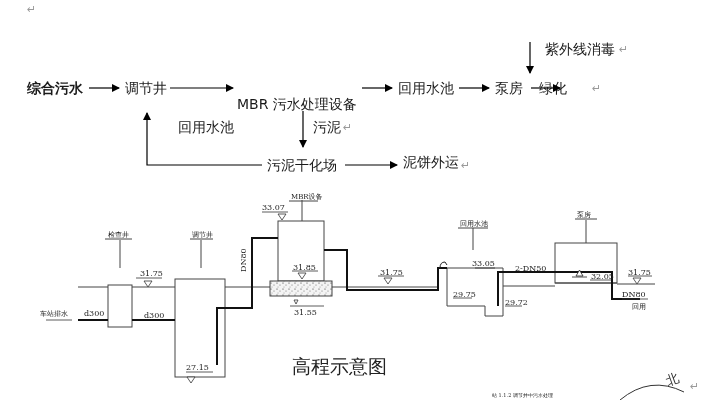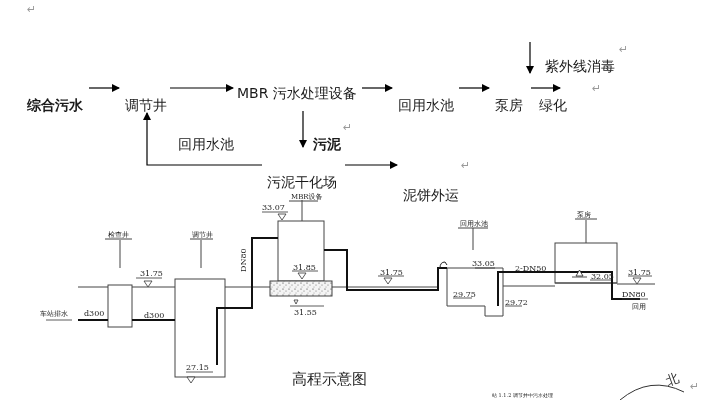--- a/index.html
+++ b/index.html
@@ -1,43 +1,43 @@
 <!DOCTYPE html>
 <html><head>
 <meta charset="utf-8">
 <style>
   html, body { margin: 0; padding: 0; background: #ffffff; }
   body { width: 715px; height: 400px; position: relative; overflow: hidden;
          font-family: "DejaVu Sans", sans-serif; color: #111; }
-  .t { position: absolute; white-space: nowrap; font-size: 14px; line-height: 16px; color: #1a1a1a; margin-top: 17px; }
+  .t { position: absolute; white-space: nowrap; font-size: 14px; line-height: 16px; color: #1a1a1a; }
   .pm { position: absolute; font-size: 11px; color: #9a9a9a; line-height: 12px; }
   svg { position: absolute; left: 0; top: 0; }
   .lbl { font-family: "DejaVu Serif", serif; font-size: 8px; fill: #222; }
   .sm { font-family: "DejaVu Serif", serif; font-size: 7px; fill: #222; }
-  .title { position: absolute; left: 292px; top: 370px; font-family: "DejaVu Serif", serif; font-size: 15px; color: #222; }
+  .title { position: absolute; left: 292px; top: 354px; font-family: "DejaVu Serif", serif; font-size: 19px; color: #222; }
 </style>
 </head>
 <body>
 
 <span class="pm" style="left:27px;top:4px;">↵</span>
 
 <span class="t" style="left:27px;top:80px;font-weight:bold;">综合污水</span>
 <span class="t" style="left:125px;top:80px;">调节井</span>
-<span class="t" style="left:237px;top:68px;">MBR 污水处理设备</span>
+<span class="t" style="left:237px;top:96px;">MBR 污水处理设备</span>
 <span class="t" style="left:398px;top:80px;">回用水池</span>
 <span class="t" style="left:495px;top:80px;">泵房</span>
 <span class="t" style="left:539px;top:80px;">绿化</span>
 <span class="pm" style="left:592px;top:83px;">↵</span>
 <span class="t" style="left:545px;top:41px;">紫外线消毒</span>
 <span class="pm" style="left:619px;top:44px;">↵</span>
 <span class="t" style="left:178px;top:119px;">回用水池</span>
-<span class="t" style="left:313px;top:119px;font-weight:bold;">污泥</span>
+<span class="t" style="left:313px;top:119px;">污泥</span>
 <span class="pm" style="left:343px;top:122px;">↵</span>
 <span class="t" style="left:267px;top:157px;">污泥干化场</span>
-<span class="t" style="left:403px;top:170px;">泥饼外运</span>
+<span class="t" style="left:403px;top:154px;">泥饼外运</span>
 <span class="pm" style="left:461px;top:160px;">↵</span>
 
 <svg width="715" height="400">
   <defs>
     <marker id="ah" markerWidth="8" markerHeight="8" refX="7" refY="4" orient="auto" markerUnits="userSpaceOnUse">
       <path d="M0,0 L8,4 L0,8 Z" fill="#000"></path>
     </marker>
   </defs>
   <line x1="89" y1="88" x2="119" y2="88" stroke="#000" stroke-width="1.2" marker-end="url(#ah)"></line>
   <line x1="170" y1="88" x2="233" y2="88" stroke="#000" stroke-width="1.2" marker-end="url(#ah)"></line>

